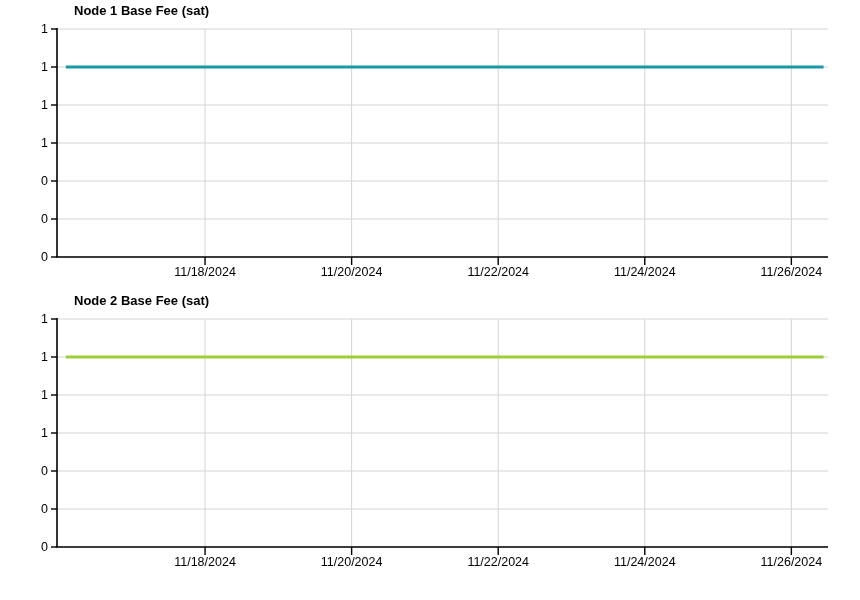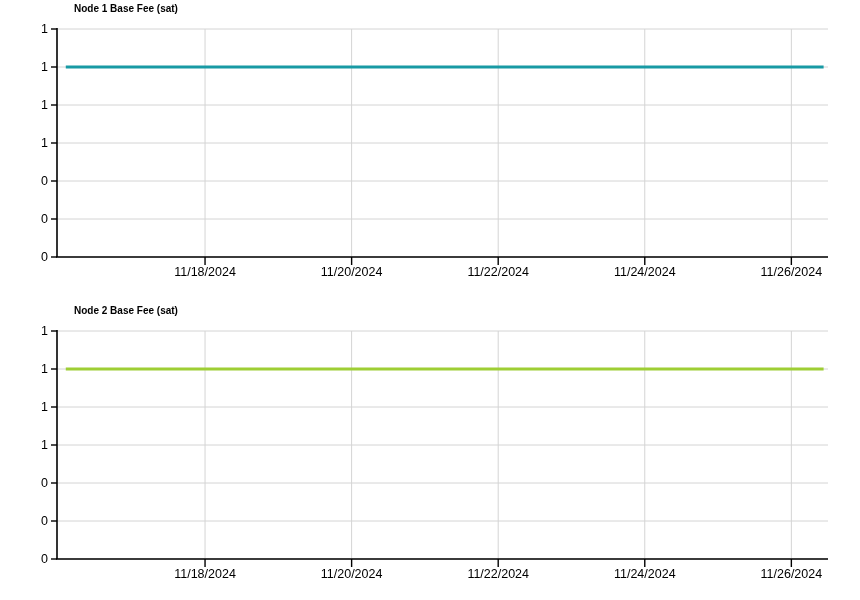--- a/index.html
+++ b/index.html
@@ -1,19 +1,19 @@
 <!DOCTYPE html>
 <html><head>
 <meta charset="utf-8">
 <style>
   html,body{margin:0;padding:0;background:#ffffff;}
   body{width:860px;height:600px;position:relative;overflow:hidden;
        font-family:"Liberation Sans",sans-serif;}
   .chart{position:absolute;left:0;width:860px;height:290px;}
-  .chart-title{position:absolute;left:74px;top:3px;font-size:10px;
+  .chart-title{position:absolute;left:74px;top:3px;font-size:13px;
        font-weight:700;color:#000;white-space:nowrap;}
   svg{position:absolute;left:0;top:0;display:block;}
   svg text{font-family:"Liberation Sans",sans-serif;font-size:12.5px;fill:#000;}
 </style>
 </head>
 <body>
 
 <div class="chart" style="top:0;">
   <div class="chart-title">Node 1 Base Fee (sat)</div>
   <div>
@@ -54,21 +54,21 @@
         <line x1="498.19961977186307" x2="498.19961977186307" y1="257" y2="265" stroke="#000000" stroke-width="1.4"></line>
         <text x="498.19961977186307" y="276" text-anchor="middle" fill="#000000">11/22/2024</text>
         <line x1="644.777566539924" x2="644.777566539924" y1="257" y2="265" stroke="#000000" stroke-width="1.4"></line>
         <text x="644.777566539924" y="276" text-anchor="middle" fill="#000000">11/24/2024</text>
         <line x1="791.3555133079848" x2="791.3555133079848" y1="257" y2="265" stroke="#000000" stroke-width="1.4"></line>
         <text x="791.3555133079848" y="276" text-anchor="middle" fill="#000000">11/26/2024</text>
       </svg>
     </div>
 </div>
 
-<div class="chart" style="top:302px;">
+<div class="chart" style="top:290px;">
   <div class="chart-title">Node 2 Base Fee (sat)</div>
   <div>
       <svg width="860" height="290" viewBox="0 0 860 290">
         <line x1="57" x2="828" y1="29" y2="29" stroke="#d4d4d4" stroke-width="1"></line>
         <line x1="57" x2="828" y1="67" y2="67" stroke="#d4d4d4" stroke-width="1"></line>
         <line x1="57" x2="828" y1="104.99999999999999" y2="104.99999999999999" stroke="#d4d4d4" stroke-width="1"></line>
         <line x1="57" x2="828" y1="143" y2="143" stroke="#d4d4d4" stroke-width="1"></line>
         <line x1="57" x2="828" y1="181" y2="181" stroke="#d4d4d4" stroke-width="1"></line>
         <line x1="57" x2="828" y1="218.99999999999997" y2="218.99999999999997" stroke="#d4d4d4" stroke-width="1"></line>
         <line x1="57" x2="828" y1="257" y2="257" stroke="#d4d4d4" stroke-width="1"></line>

